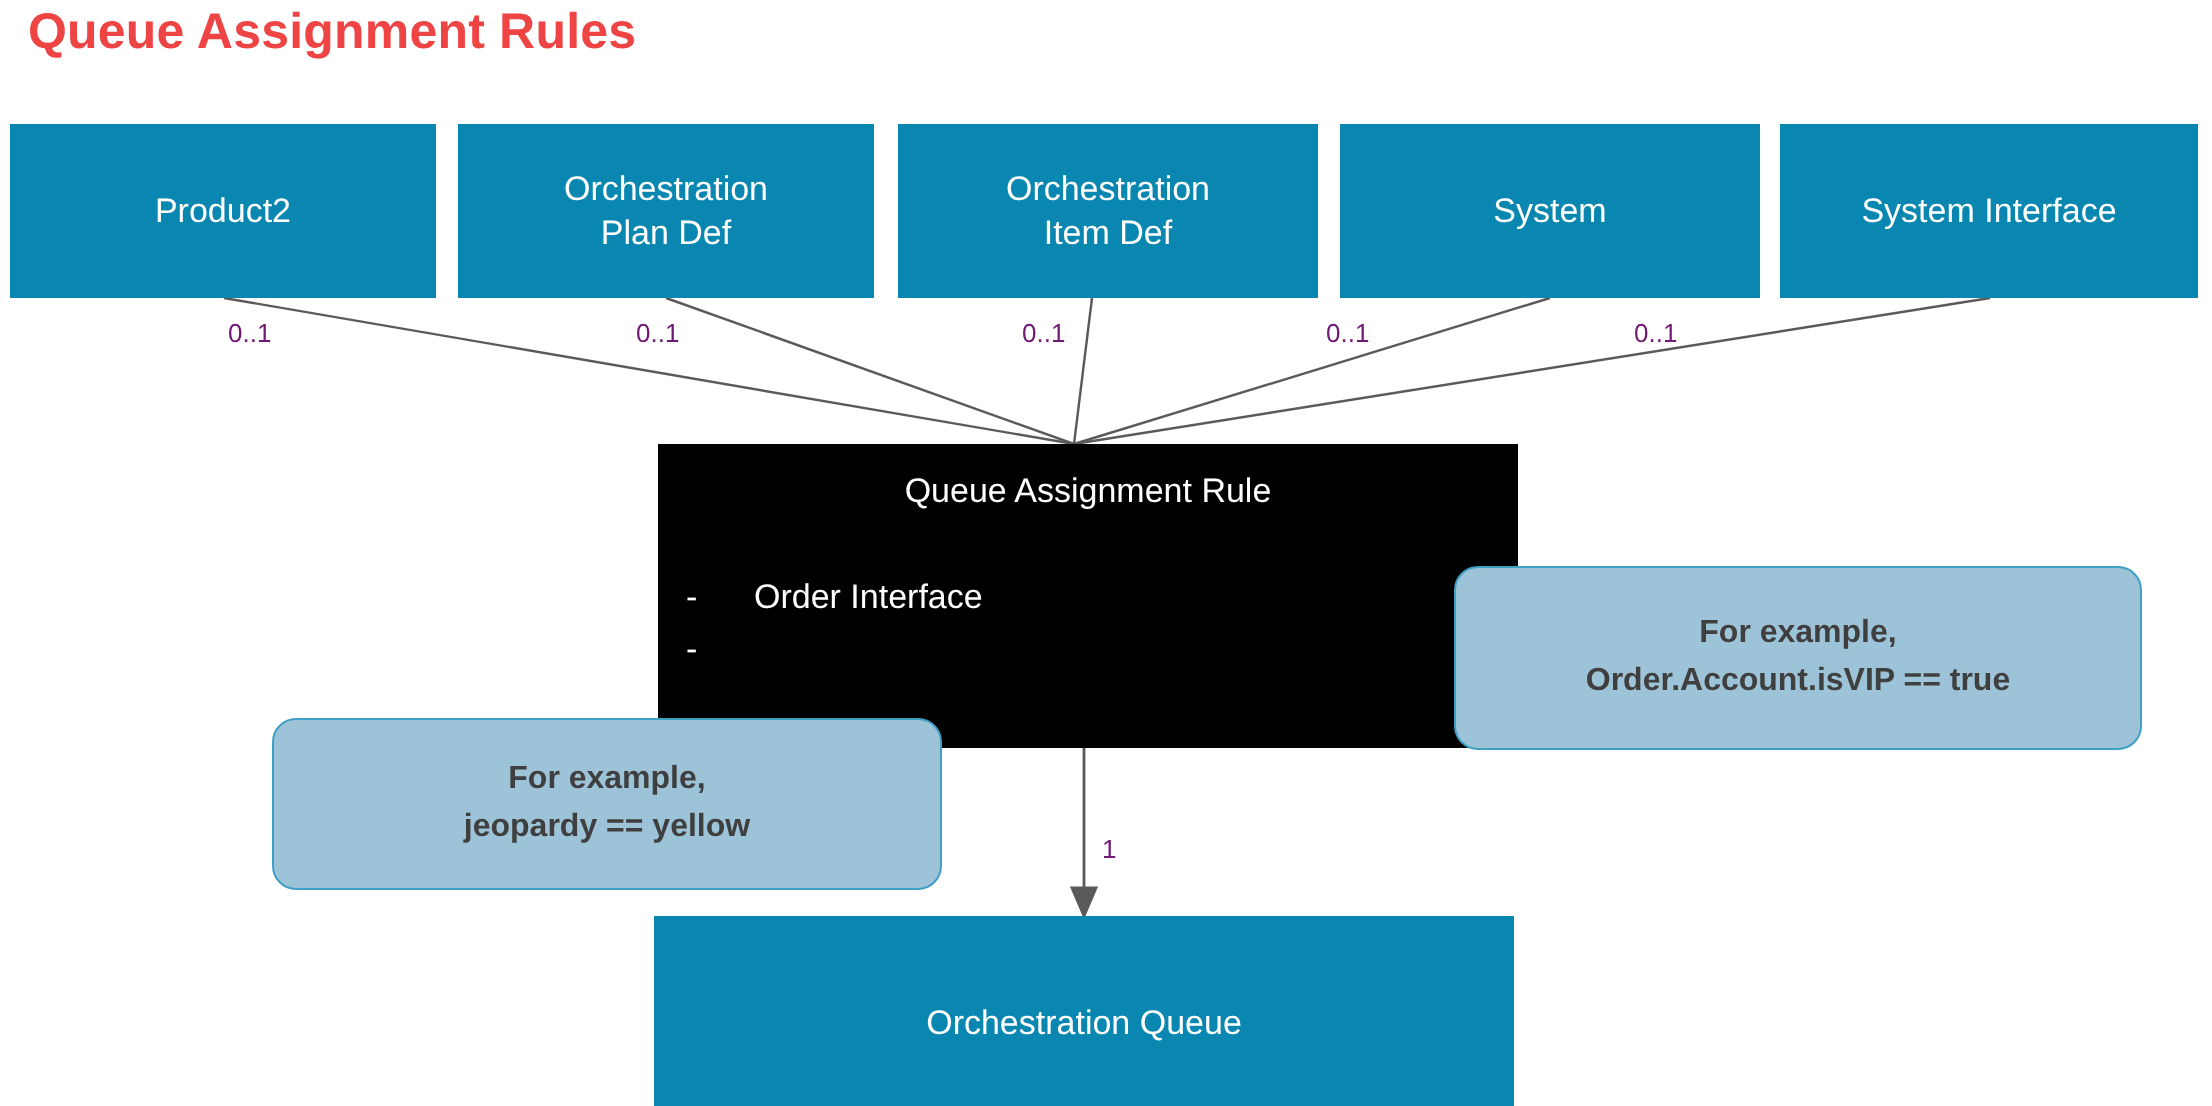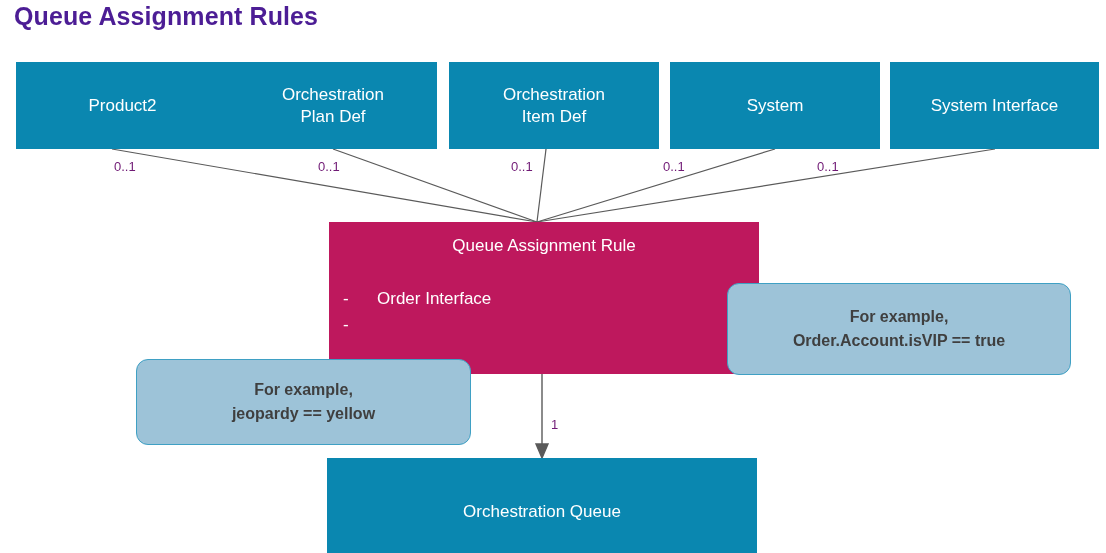--- a/index.html
+++ b/index.html
@@ -16,21 +16,21 @@
     height: 553px;
     background: #ffffff;
     overflow: hidden;
   }
   .title {
     position: absolute;
     left: 14px;
     top: 2px;
     font-size: 25px;
     font-weight: bold;
-    color: #4c1d95;
+    color: #ef4444;
     letter-spacing: 0.1px;
     white-space: nowrap;
   }
   .ent {
     position: absolute;
     background: #0a87b0;
     color: #ffffff;
     display: flex;
     align-items: center;
     justify-content: center;
@@ -38,21 +38,21 @@
     font-size: 17px;
     line-height: 22px;
     box-sizing: border-box;
   }
   .ent-title {
     display: block;
     white-space: pre-line;
   }
   .rule-box {
     position: absolute;
-    background: #be185d;
+    background: #000000;
     box-sizing: border-box;
     padding-left: 26px;
   }
   .rule-heading {
     position: absolute;
     left: 0;
     right: 0;
     top: 14px;
     text-align: center;
     color: #ffffff;
@@ -122,21 +122,21 @@
     </g>
     <g stroke="#5a5a5a" stroke-width="1.4" fill="#5a5a5a">
       <line x1="542" y1="374" x2="542" y2="450"></line>
       <polygon points="542,458 536,444 548,444"></polygon>
     </g>
 
     <polygon points="548,296 735,283 735,319" fill="#9dc3d8"></polygon>
     <polygon points="421,339 333,376 258,376" fill="#9dc3d8"></polygon>
   </svg>
 
-  <div class="ent" style="left:5px; top:62px; width:213px; height:87px;margin-left:11px;">
+  <div class="ent" style="left:5px; top:62px; width:213px; height:87px;">
     <span class="ent-title">Product2</span>
   </div>
   <div class="ent" style="left:229px; top:62px; width:208px; height:87px;">
     <span class="ent-title">Orchestration
 Plan Def</span>
   </div>
   <div class="ent" style="left:449px; top:62px; width:210px; height:87px;">
     <span class="ent-title">Orchestration
 Item Def</span>
   </div>

